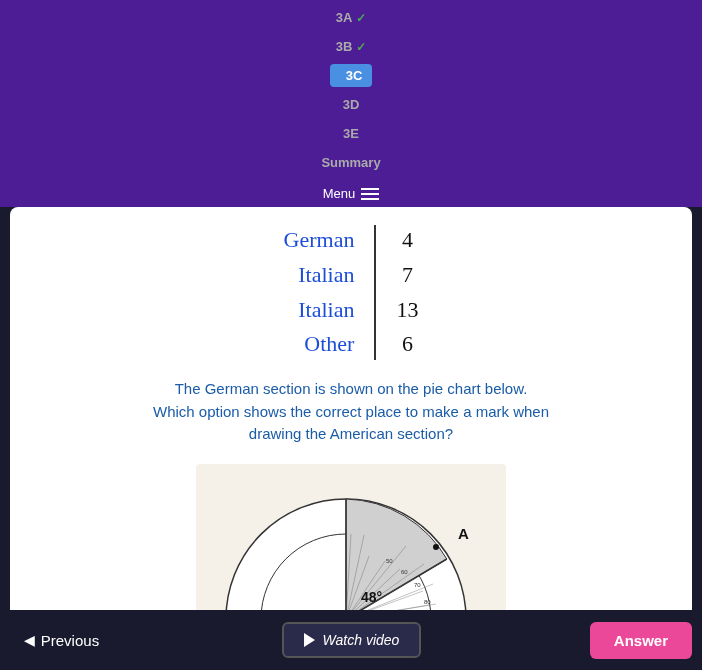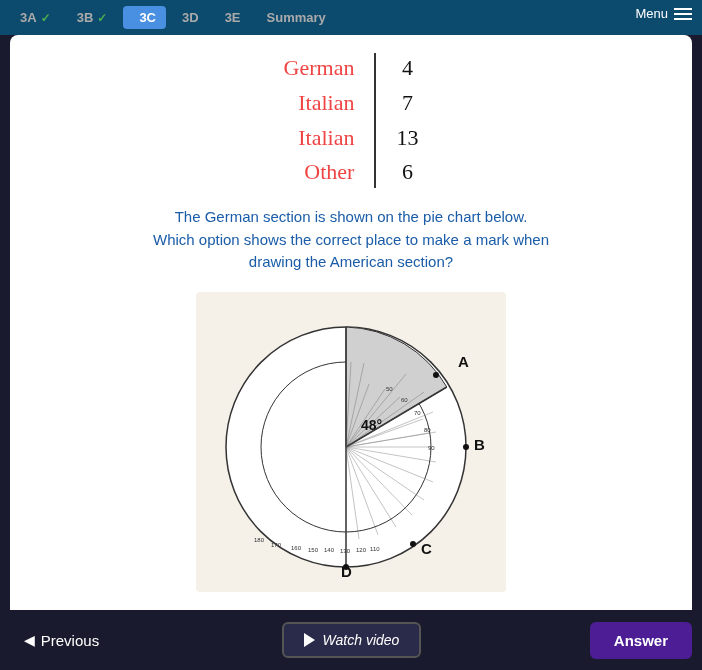--- a/index.html
+++ b/index.html
@@ -8,24 +8,25 @@
       height: 670px;
       background: #1a1a2e;
       font-family: Arial, sans-serif;
       overflow: hidden;
       position: relative;
     }
 
     
     .top-nav {
       display: flex;
-      align-items: flex-start;
-      background: #0c4a6e;
+      align-items: center;
+      background: #4c1d95;
       padding: 6px 10px;
       gap: 6px;
+      flex-direction: column;
     }
     .nav-tab {
       padding: 4px 10px;
       border-radius: 4px;
       font-size: 13px;
       font-weight: bold;
       cursor: pointer;
       display: flex;
       align-items: center;
       gap: 4px;
@@ -97,21 +98,21 @@
     .table-col-values {
       display: flex;
       flex-direction: column;
       align-items: center;
       padding-left: 20px;
       gap: 4px;
     }
     .table-label {
       font-size: 22px;
       font-family: 'Times New Roman', serif;
-      color: #ef4444;
+      color: #1d4ed8;
       line-height: 1.4;
     }
     .table-value {
       font-size: 22px;
       font-family: 'Times New Roman', serif;
       color: #111;
       line-height: 1.4;
     }
 
     
@@ -185,21 +186,21 @@
     }
     .play-icon {
       width: 0;
       height: 0;
       border-top: 7px solid transparent;
       border-bottom: 7px solid transparent;
       border-left: 11px solid white;
       display: inline-block;
     }
     .answer-btn {
-      background: #4c1d95;
+      background: #ec4899;
       border: none;
       color: white;
       font-size: 15px;
       font-weight: bold;
       cursor: pointer;
       padding: 10px 24px;
       border-radius: 6px;
     }
   </style>
 </head>

